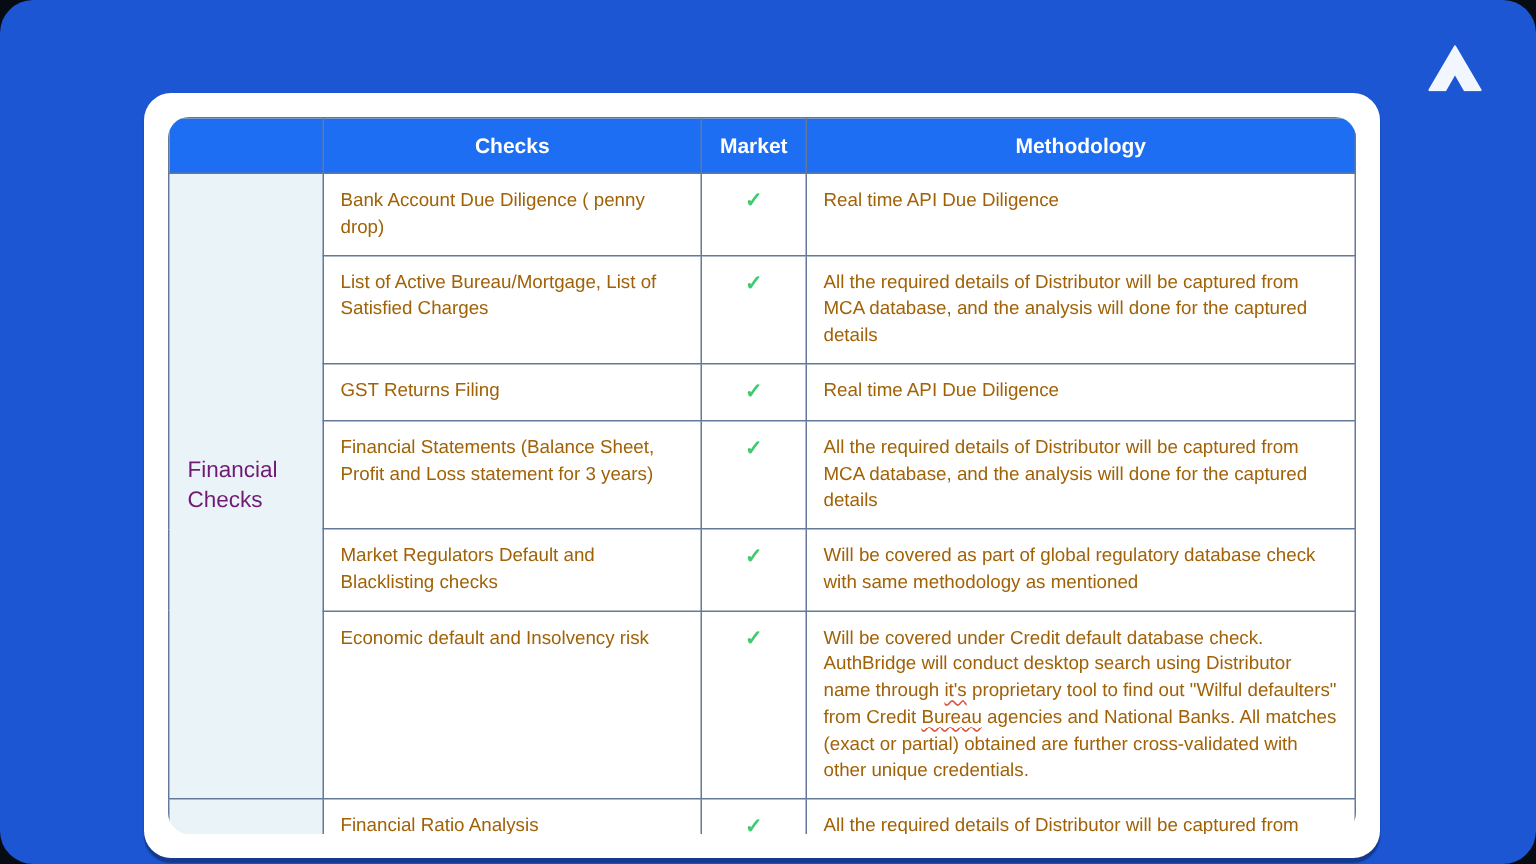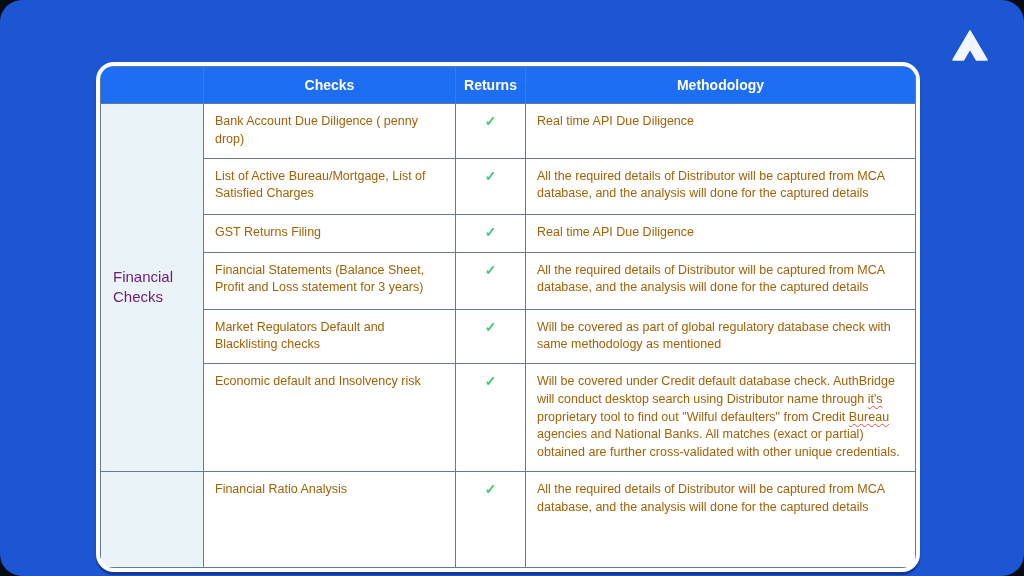--- a/index.html
+++ b/index.html
@@ -26,21 +26,21 @@
     height: 31px;
   }
   .card {
     position: absolute;
     left: 96px;
     top: 62px;
     width: 824px;
     height: 510px;
     background: #ffffff;
     border-radius: 18px;
-    padding: 4px;
+    padding: 16px;
     box-sizing: border-box;
     box-shadow: 0 3px 1px rgba(8, 22, 64, 0.45);
   }
   .table-frame {
     width: 100%;
     height: 100%;
     border-radius: 14px;
     overflow: hidden;
   }
   table.checks-table {
@@ -124,21 +124,21 @@
         <colgroup>
           <col class="c-group">
             <col class="c-checks">
             <col class="c-status">
             <col class="c-method">
         </colgroup>
         <thead>
           <tr>
             <th></th>
             <th>Checks</th>
-            <th>Returns</th>
+            <th>Market</th>
             <th>Methodology</th>
           </tr>
         </thead>
         <tbody>
           <tr class="r1">
             <th class="group-cell" rowspan="6">Financial Checks</th>
             <td>Bank Account Due Diligence ( penny drop)</td>
             <td class="status-cell"><span>✓</span></td>
             <td>Real time API Due Diligence</td>
           </tr>

